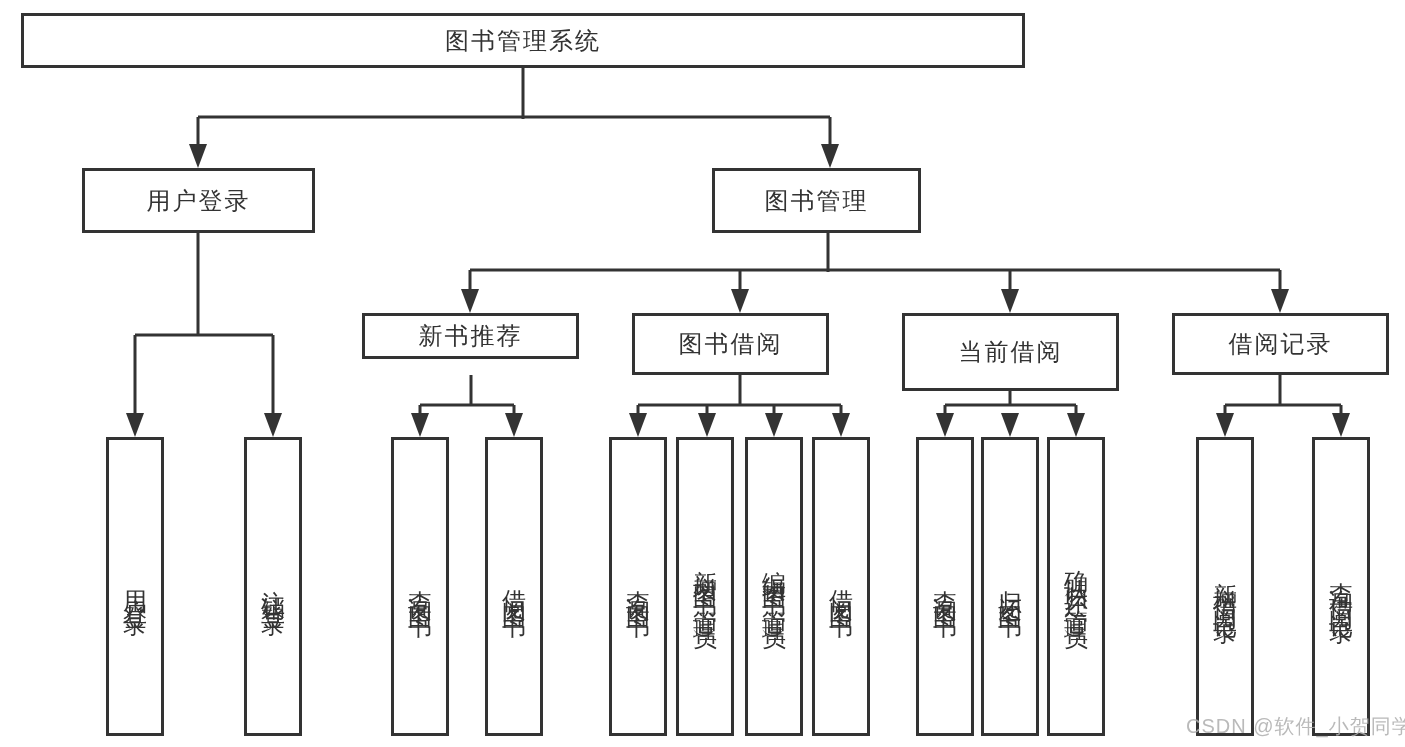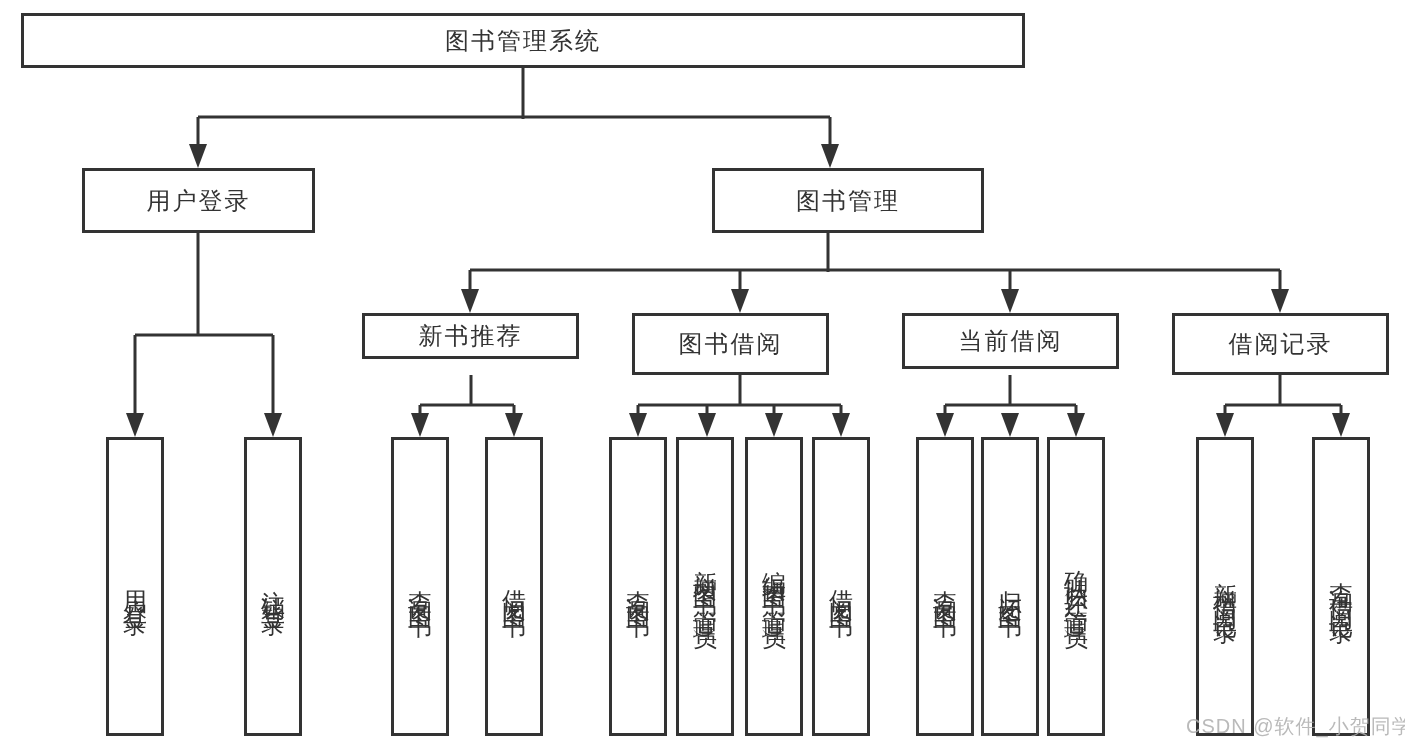--- a/index.html
+++ b/index.html
@@ -108,31 +108,31 @@
     </g>
   </svg>
 
   <div class="box" style="left:21px; top:13px; width:1004px; height:55px;">
     <span>图书管理系统</span>
   </div>
 
   <div class="box" style="left:82px; top:168px; width:233px; height:65px;">
     <span>用户登录</span>
   </div>
-  <div class="box" style="left:712px; top:168px; width:272px; height:65px;">
+  <div class="box" style="left:712px; top:168px; width:209px; height:65px;">
     <span>图书管理</span>
   </div>
 
   <div class="box" style="left:362px; top:313px; width:217px; height:46px;">
     <span>新书推荐</span>
   </div>
   <div class="box" style="left:632px; top:313px; width:197px; height:62px;">
     <span>图书借阅</span>
   </div>
-  <div class="box" style="left:902px; top:313px; width:217px; height:56px;">
+  <div class="box" style="left:902px; top:313px; width:217px; height:78px;">
     <span>当前借阅</span>
   </div>
   <div class="box" style="left:1172px; top:313px; width:217px; height:62px;">
     <span>借阅记录</span>
   </div>
 
   <div class="box leaf" style="left:106px;">
     <span class="vtext">用户登录</span>
   </div>
   <div class="box leaf" style="left:244px;">

